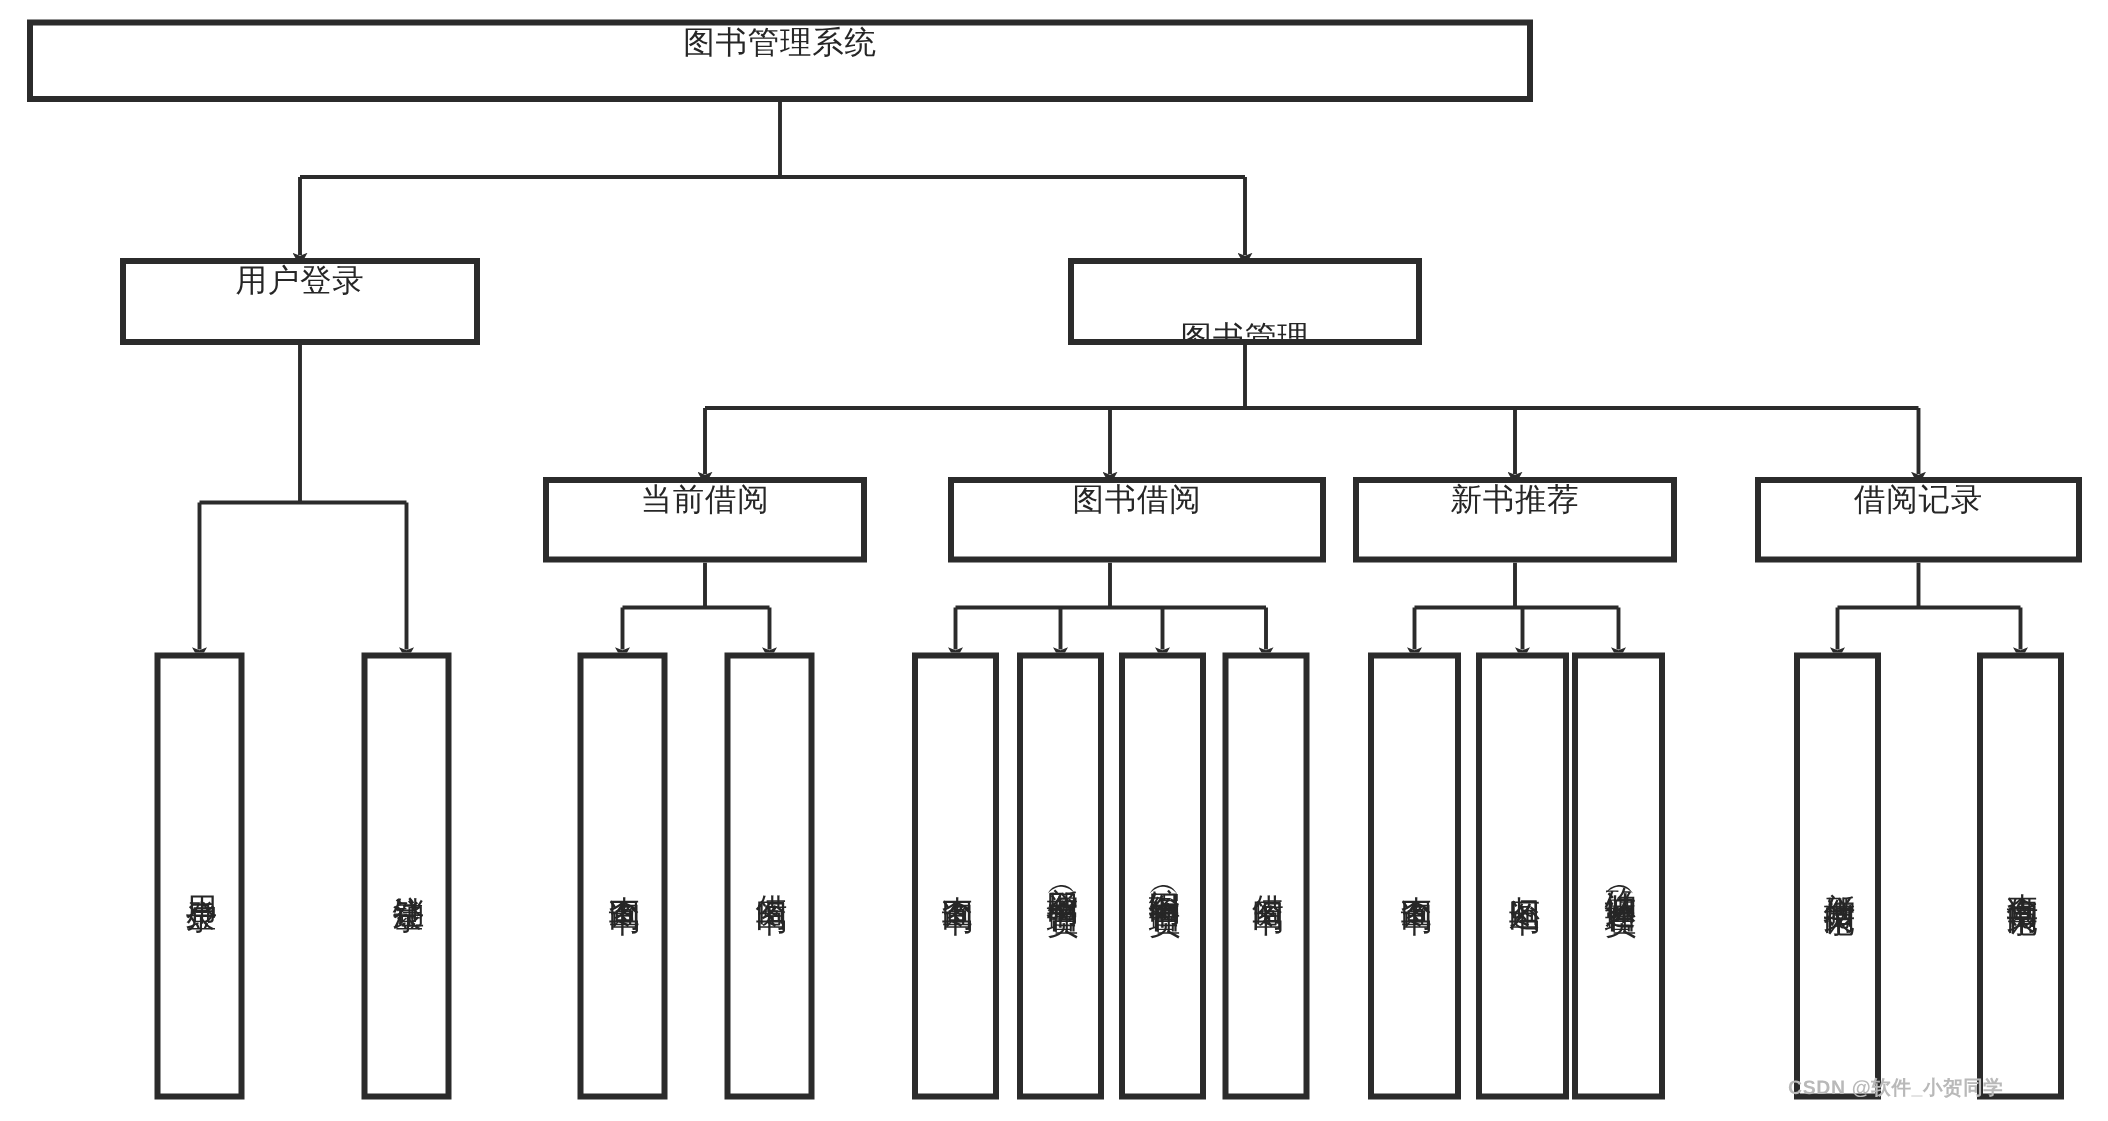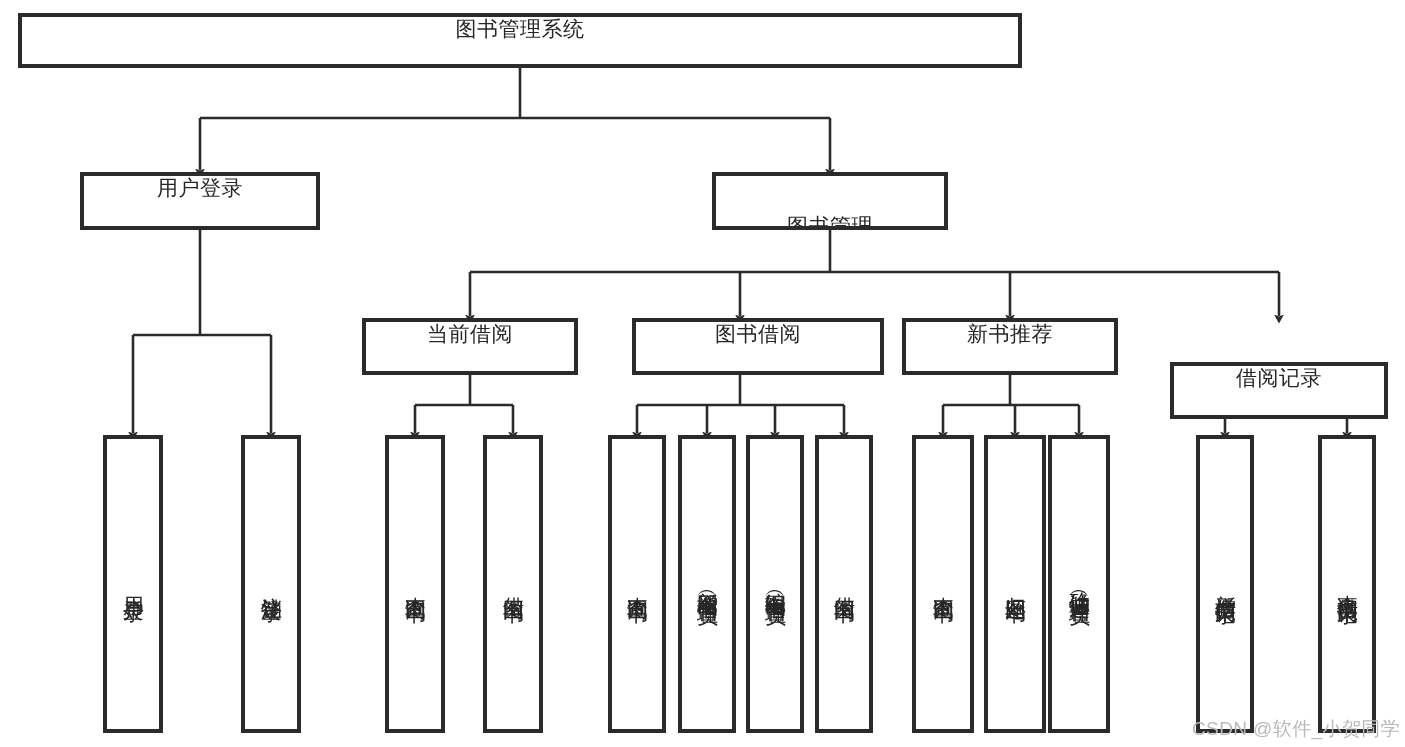--- a/index.html
+++ b/index.html
@@ -44,23 +44,24 @@
   }
   .node.vertical .node-label {
     writing-mode: vertical-rl;
     text-orientation: upright;
     letter-spacing: 2px;
     font-size: 21px;
   }
   .watermark {
     position: absolute;
     color: #b9b9b9;
-    font-size: 19px;
+    font-size: 13px;
     white-space: nowrap;
     letter-spacing: 0.4px;
+    font-weight: bold;
   }
 </style>
 </head>
 <body>
 
 <div id="canvas" style="background: rgb(255, 255, 255);">
   <svg class="edges" id="edge-layer" viewBox="0 0 1405 747" xmlns="http://www.w3.org/2000/svg">
     <defs>
       <marker id="arrow" markerWidth="9" markerHeight="10" refX="1.5" refY="5" orient="auto" markerUnits="userSpaceOnUse">
         <path d="M0,0 L9,5 L0,10 L2,5 Z" fill="#2b2b2b"></path>
@@ -114,21 +115,21 @@
       </div>
       <div class="node" style="left: 362px; top: 318px; width: 216px; height: 57px; border-color: rgb(43, 43, 43); background: rgb(255, 255, 255);">
         <span class="node-label" style="color: rgb(38, 38, 38);">当前借阅</span>
       </div>
       <div class="node" style="left: 632px; top: 318px; width: 252px; height: 57px; border-color: rgb(43, 43, 43); background: rgb(255, 255, 255);">
         <span class="node-label" style="color: rgb(38, 38, 38);">图书借阅</span>
       </div>
       <div class="node" style="left: 902px; top: 318px; width: 216px; height: 57px; border-color: rgb(43, 43, 43); background: rgb(255, 255, 255);">
         <span class="node-label" style="color: rgb(38, 38, 38);">新书推荐</span>
       </div>
-      <div class="node" style="left: 1170px; top: 318px; width: 218px; height: 57px; border-color: rgb(43, 43, 43); background: rgb(255, 255, 255); margin-top: 44px;">
+      <div class="node" style="left: 1170px; top: 318px; width: 218px; height: 57px; border-color: rgb(43, 43, 43); background: rgb(255, 255, 255);">
         <span class="node-label" style="color: rgb(38, 38, 38);">借阅记录</span>
       </div>
       <div class="node vertical" style="left: 103px; top: 435px; width: 60px; height: 298px; border-color: rgb(43, 43, 43); background: rgb(255, 255, 255);">
         <span class="node-label" style="color: rgb(38, 38, 38);">用户登录</span>
       </div>
       <div class="node vertical" style="left: 241px; top: 435px; width: 60px; height: 298px; border-color: rgb(43, 43, 43); background: rgb(255, 255, 255);">
         <span class="node-label" style="color: rgb(38, 38, 38);">注销登录</span>
       </div>
       <div class="node vertical" style="left: 385px; top: 435px; width: 60px; height: 298px; border-color: rgb(43, 43, 43); background: rgb(255, 255, 255);">
         <span class="node-label" style="color: rgb(38, 38, 38);">查询图书</span>

